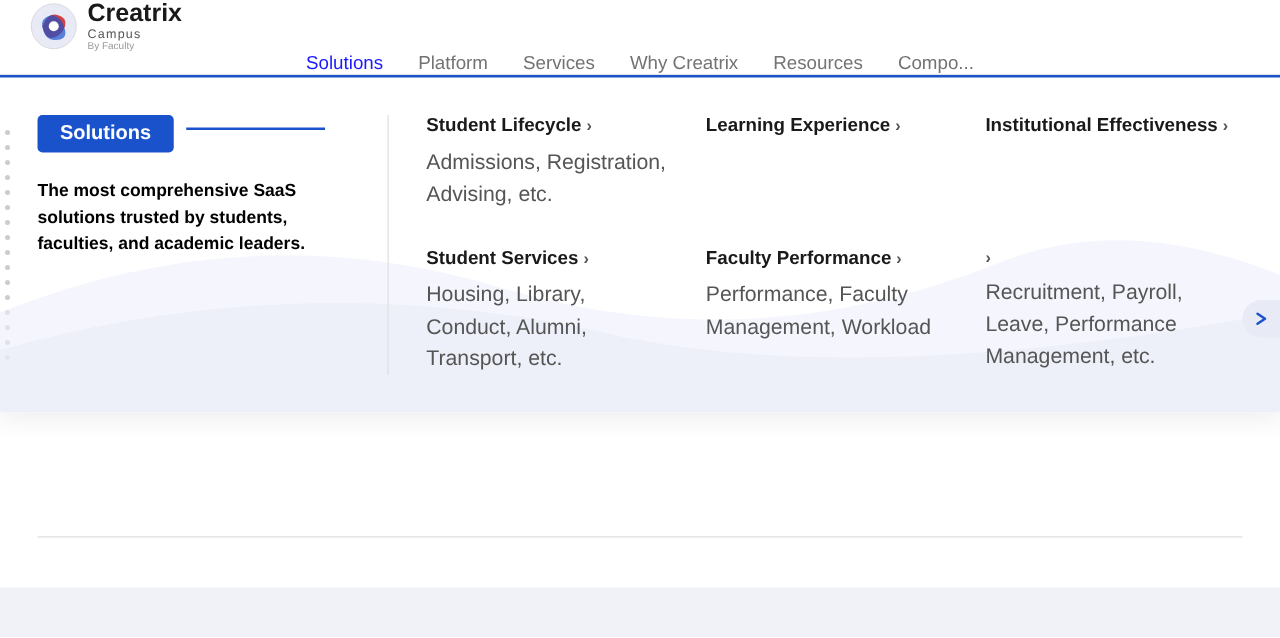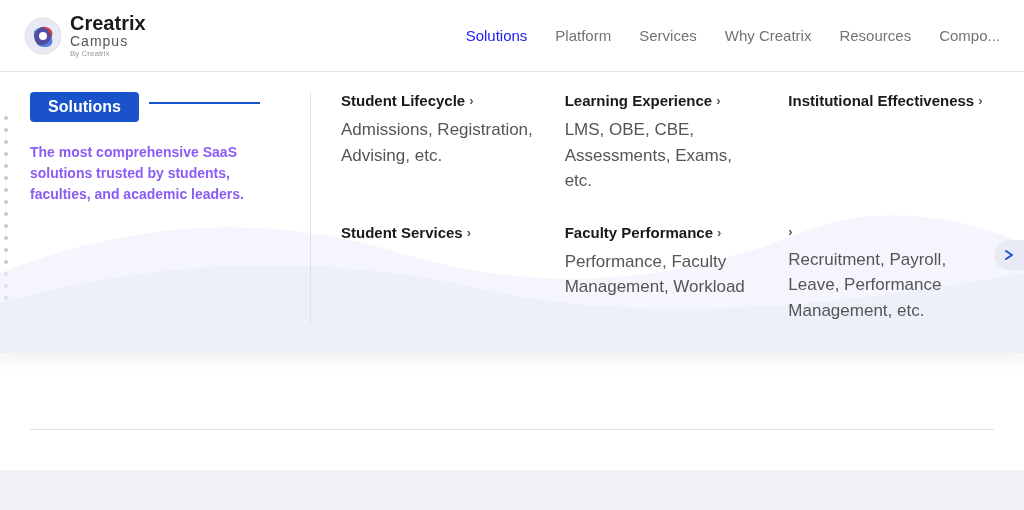--- a/index.html
+++ b/index.html
@@ -3,25 +3,26 @@
   <meta charset="utf-8">
   <style>
     * { margin: 0; padding: 0; box-sizing: border-box; }
     body { font-family: Arial, sans-serif; background: #fff; width: 1024px; height: 510px; overflow: hidden; position: relative; }
 
     
     .header {
       display: flex;
       align-items: center;
       padding: 0 24px;
-      height: 72px;
+      height: 60px;
       border-bottom: 1px solid #e5e5e5;
       background: #fff;
       position: relative;
       z-index: 10;
+      flex-direction: column;
     }
     .logo-area {
       display: flex;
       align-items: center;
       gap: 8px;
       margin-right: auto;
     }
     .logo-icon {
       width: 38px;
       height: 38px;
@@ -30,21 +31,21 @@
       display: flex;
       flex-direction: column;
       line-height: 1.1;
     }
     .logo-creatrix {
       font-size: 20px;
       font-weight: 700;
       color: #1a1a1a;
     }
     .logo-campus {
-      font-size: 14px;
+      font-size: 10px;
       color: #555;
       letter-spacing: 1px;
     }
     .logo-by {
       font-size: 8px;
       color: #999;
     }
     .nav {
       display: flex;
       align-items: center;
@@ -117,21 +118,21 @@
     }
     .solutions-underline {
       width: 120px;
       height: 2px;
       background: #1a52cc;
       margin-bottom: 18px;
       margin-left: 0;
     }
     .solutions-desc {
       font-size: 14px;
-      color: #8b5cf6;
+      color: #000000;
       font-weight: 600;
       line-height: 1.5;
     }
 
     
     .vertical-divider {
       width: 1px;
       background: #e0e0e0;
       margin: 0 20px;
       align-self: stretch;
@@ -239,21 +240,21 @@
   <div class="logo-area">
     <svg class="logo-icon" viewBox="0 0 38 38" xmlns="http://www.w3.org/2000/svg">
       <circle cx="19" cy="19" r="18" fill="#e8eaf6" stroke="#ccc" stroke-width="0.5"></circle>
       <path d="M10 19 Q14 8 22 10 Q30 12 28 19 Q26 26 19 28 Q12 30 10 19Z" fill="#cc2222" opacity="0.85"></path>
       <path d="M18 10 Q26 12 28 22 Q30 30 20 30 Q12 30 10 20 Q8 12 18 10Z" fill="#1a52cc" opacity="0.7"></path>
       <circle cx="19" cy="19" r="4" fill="#fff"></circle>
     </svg>
     <div class="logo-text-area">
       <span class="logo-creatrix">Creatrix</span>
       <span class="logo-campus">Campus</span>
-      <span class="logo-by">By Creatrix</span>
+      <span class="logo-by">By Faculty</span>
     </div>
   </div>
 
   <nav class="nav">
     <span class="nav-item active">Solutions</span>
     <span class="nav-item">Platform</span>
     <span class="nav-item">Services</span>
     <span class="nav-item">Why Creatrix</span>
     <span class="nav-item">Resources</span>
     <span class="nav-item">Compo...</span>
@@ -304,35 +305,35 @@
             <span class="arrow">›</span>
           </div>
           <div class="solution-desc">Admissions, Registration, Advising, etc.</div>
         </div>
 
         <div class="solution-item">
           <div class="solution-title">
             <span>Learning Experience</span>
             <span class="arrow">›</span>
           </div>
-          <div class="solution-desc">LMS, OBE, CBE, Assessments, Exams, etc.</div>
         </div>
 
         <div class="solution-item">
           <div class="solution-title">
             <span>Institutional Effectiveness</span>
             <span class="arrow">›</span>
           </div>
         </div>
 
         <div class="solution-item">
           <div class="solution-title">
             <span>Student Services</span>
             <span class="arrow">›</span>
           </div>
+          <div class="solution-desc">Housing, Library, Conduct, Alumni, Transport, etc.</div>
         </div>
 
         <div class="solution-item">
           <div class="solution-title">
             <span>Faculty Performance</span>
             <span class="arrow">›</span>
           </div>
           <div class="solution-desc">Performance, Faculty Management, Workload</div>
         </div>
 

